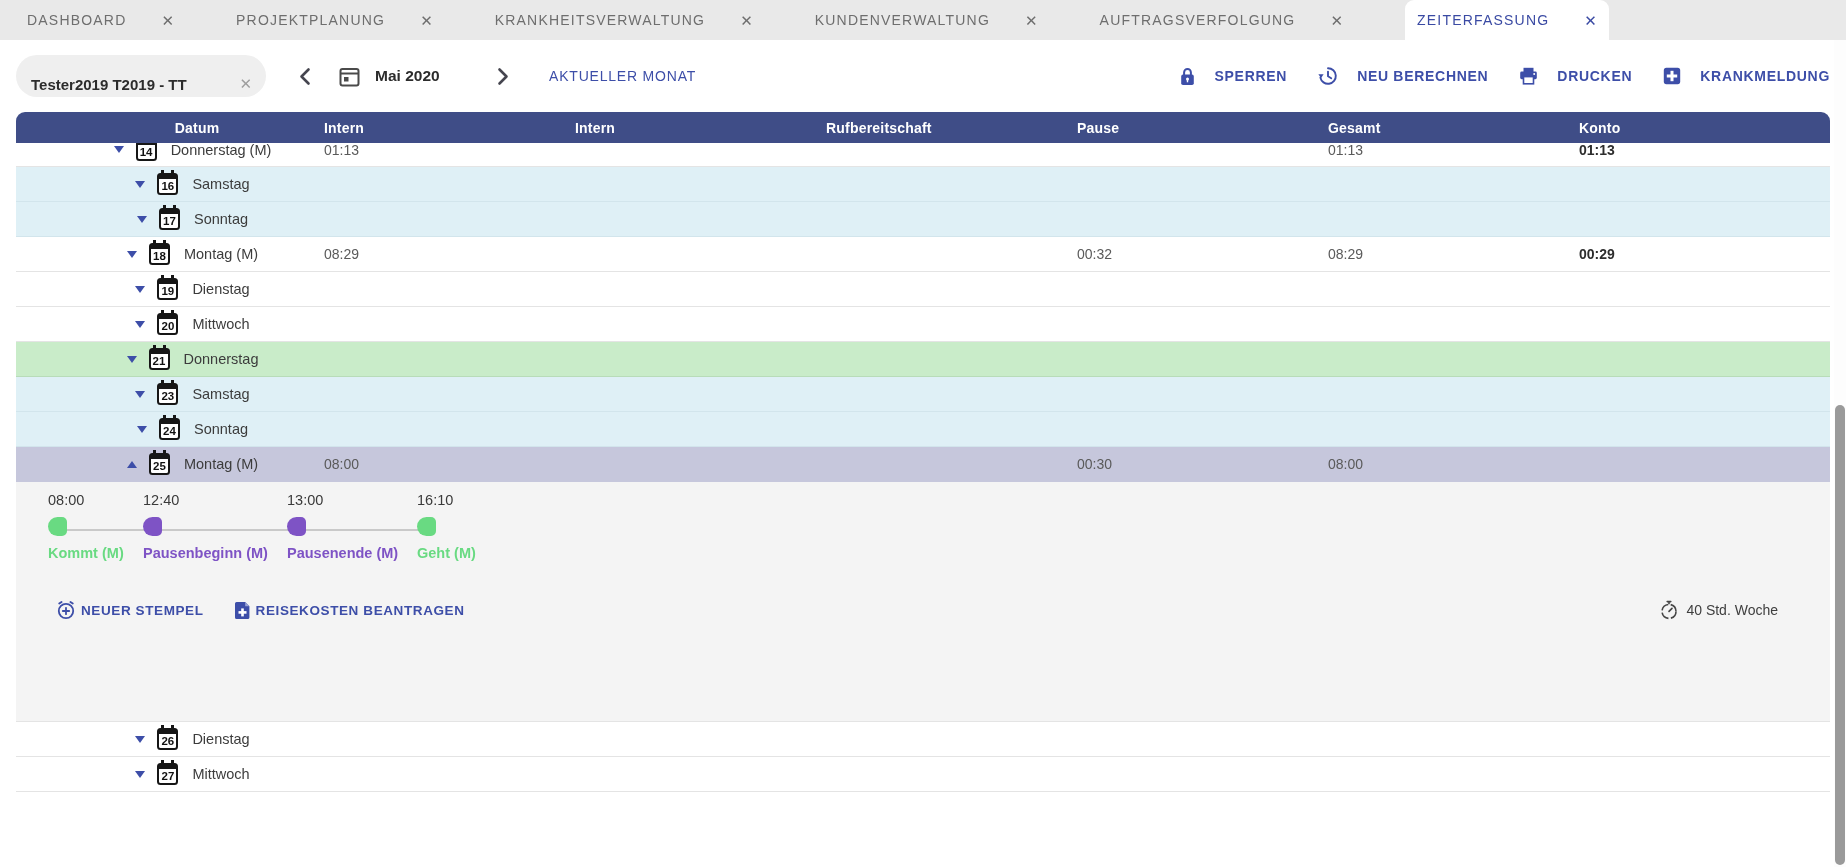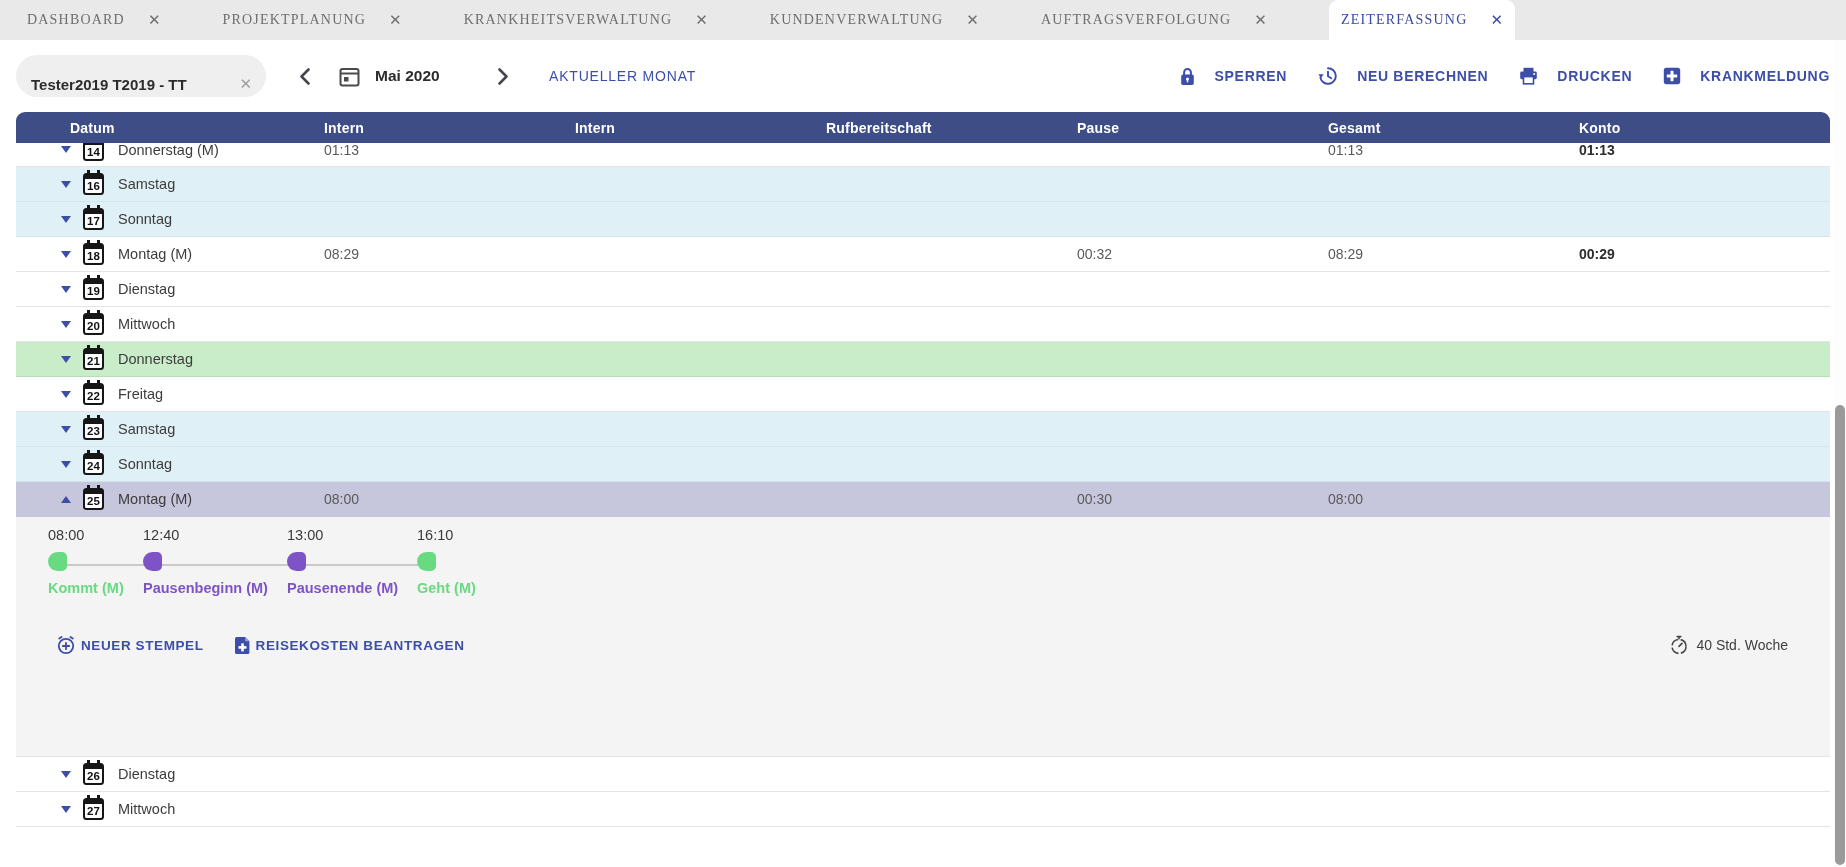--- a/index.html
+++ b/index.html
@@ -6,21 +6,21 @@
     --indigo:#3d4ea8; --header-bg:#3f4d87; --tabbar-bg:#e9e9e9;
     --weekend:#dff0f6; --holiday:#c9ecc9; --selected:#c6c7dc; --panel:#f4f4f4;
     --green:#69da82; --purple:#7e53c5; --row-border:#e4e4e4;
   }
   *{box-sizing:border-box;margin:0;padding:0;}
   html,body{width:1846px;height:867px;overflow:hidden;}
   body{font-family:"Liberation Sans","DejaVu Sans",sans-serif;background:#fff;position:relative;}
 
   
   .tabbar{height:40px;background:var(--tabbar-bg);display:flex;align-items:stretch;padding-left:27px;overflow:hidden;}
-  .tab{display:flex;align-items:center;gap:23px;margin-right:62px;cursor:pointer;font-family:Liberation Serif, serif;}
+  .tab{display:flex;align-items:center;gap:35px;margin-right:62px;cursor:pointer;}
   .tab .tab-label{font-size:14px;letter-spacing:1.2px;color:#6e6e6e;font-weight:500;white-space:nowrap;}
   .tab .tab-close{font-size:15px;color:#6e6e6e;line-height:1;}
   .tab.active{background:#fff;border-radius:9px 9px 0 0;padding:0 12px;margin-right:0;}
   .tab.active .tab-label,.tab.active .tab-close{color:#3a4aa3;}
 
   
   .toolbar{height:72px;background:#fff;display:flex;align-items:center;padding:0 16px;}
   .emp-pill{width:250px;height:42px;background:#efefef;border-radius:21px;display:flex;align-items:center;padding:16px 14px 0 15px;}
   .emp-pill .emp-text{flex:1;font-size:15px;font-weight:700;color:#2c2c2c;}
   .emp-pill .pill-clear{color:#9e9e9e;font-size:15px;cursor:pointer;}
@@ -30,28 +30,28 @@
   .month-label{font-size:15.5px;font-weight:700;color:#2c2c2c;width:118px;}
   .cur-month{margin-left:36px;font-size:14px;letter-spacing:0.8px;color:var(--indigo);font-weight:500;background:none;border:none;cursor:pointer;white-space:nowrap;}
   .tb-actions{margin-left:auto;display:flex;align-items:center;gap:31px;}
   .tb-btn{display:flex;align-items:center;gap:19px;background:none;border:none;cursor:pointer;color:var(--indigo);font-size:14px;font-weight:600;letter-spacing:0.7px;white-space:nowrap;}
 
   
   .table-wrap{position:absolute;left:16px;right:16px;top:112px;bottom:0;overflow:hidden;}
   .grid{display:grid;grid-template-columns:308px repeat(6,1fr);align-items:center;}
   .thead{height:31px;background:var(--header-bg);border-radius:9px 9px 0 0;position:relative;z-index:2;}
   .thead .hc{color:#fff;font-size:14px;font-weight:700;letter-spacing:0.2px;}
-  .thead .hc:first-child{padding-left:54px;}
+  .thead .hc:first-child{padding-left:54px;text-align:center;}
   .row{height:35px;background:#fff;border-bottom:1px solid var(--row-border);cursor:pointer;}
   .row.weekend{background:var(--weekend);border-bottom-color:#d2e5ec;}
   .row.holiday{background:var(--holiday);border-bottom-color:#b8dcb9;}
   .row.selected{background:var(--selected);border-bottom-color:var(--selected);}
   .row-clip{height:24px;overflow:hidden;position:relative;z-index:1;background:#fff;border-bottom:1px solid var(--row-border);}
   .row-clip .row{margin-top:-11px;border-bottom:none;}
-  .datum-cell{display:flex;align-items:center;padding-left:44px;}
+  .datum-cell{display:flex;align-items:center;padding-left:44px;justify-content:center;}
   .tri{width:0;height:0;border-left:5.5px solid transparent;border-right:5.5px solid transparent;display:inline-block;}
   .tri.down{border-top:7px solid var(--indigo);}
   .tri.up{border-bottom:7px solid var(--indigo);}
   .expander{width:12px;display:flex;justify-content:center;cursor:pointer;}
   .cal{position:relative;width:21px;height:22px;margin-left:11px;border:2px solid #161616;border-top:6px solid #161616;border-radius:3.5px;display:flex;align-items:center;justify-content:center;font-size:11.5px;font-weight:700;color:#111;background:#fff;}
   .cal::before,.cal::after{content:'';position:absolute;top:-9px;width:3px;height:5px;background:#161616;}
   .cal::before{left:2px;}
   .cal::after{right:2px;}
   .day-name{margin-left:14px;font-size:14.5px;color:#3c3c3c;}
   .val{font-size:14px;color:#5a5a5a;}
@@ -61,21 +61,21 @@
   .panel{position:relative;height:240px;background:var(--panel);border-bottom:1px solid var(--row-border);}
   .stamp{position:absolute;top:10px;}
   .stamp .stamp-time{font-size:14.5px;color:#3a3a3a;margin-bottom:9px;}
   .stamp .marker{width:19px;height:19px;border-radius:9.5px 5px 5px 9.5px;}
   .stamp .stamp-label{margin-top:9px;font-size:14.5px;font-weight:700;white-space:nowrap;}
   .stamp.green .marker{background:var(--green);}
   .stamp.green .stamp-label{color:var(--green);}
   .stamp.purple .marker{background:var(--purple);}
   .stamp.purple .stamp-label{color:var(--purple);}
   .track{position:absolute;left:42px;width:369px;top:47px;height:2px;background:#c9c9c9;}
-  .panel-buttons{position:absolute;left:40px;right:42px;top:118px;display:flex;align-items:center;gap:30px;}
+  .panel-buttons{position:absolute;left:40px;right:52px;top:118px;display:flex;align-items:center;gap:30px;}
   .panel-btn{display:flex;align-items:center;gap:5px;background:none;border:none;cursor:pointer;color:var(--indigo);font-size:13.5px;font-weight:600;letter-spacing:0.6px;white-space:nowrap;}
   .week-hours{margin-left:auto;display:flex;align-items:center;gap:7px;font-size:14px;color:#3e3e3e;}
   .comment-row{position:absolute;left:43px;top:186px;display:flex;align-items:center;gap:20px;}
   .comment-input{font-size:14.5px;color:#9a9a9a;min-width:300px;cursor:text;}
 
   
   .scrollbar{position:absolute;right:0;top:40px;bottom:0;width:12px;background:#fdfdfd;z-index:5;}
   .scroll-thumb{position:absolute;left:1px;width:10px;top:365px;height:460px;border-radius:5px;background:#9a9a9a;}
 
   .icon{display:inline-flex;align-items:center;justify-content:center;}
@@ -293,35 +293,20 @@
         <div class="val"></div>
         <div class="val konto"></div>
       </div>
       <div class="grid row holiday">
         <div class="datum-cell">
           <span class="expander">
             <span class="tri down"></span>
           </span>
           <span class="cal">21</span>
           <span class="day-name">Donnerstag</span>
-        </div>
-        <div class="val"></div>
-        <div class="val"></div>
-        <div class="val"></div>
-        <div class="val"></div>
-        <div class="val"></div>
-        <div class="val konto"></div>
-      </div>
-      <div class="grid row ">
-        <div class="datum-cell">
-          <span class="expander">
-            <span class="tri down"></span>
-          </span>
-          <span class="cal">22</span>
-          <span class="day-name">Freitag</span>
         </div>
         <div class="val"></div>
         <div class="val"></div>
         <div class="val"></div>
         <div class="val"></div>
         <div class="val"></div>
         <div class="val konto"></div>
       </div>
       <div class="grid row weekend">
         <div class="datum-cell">

